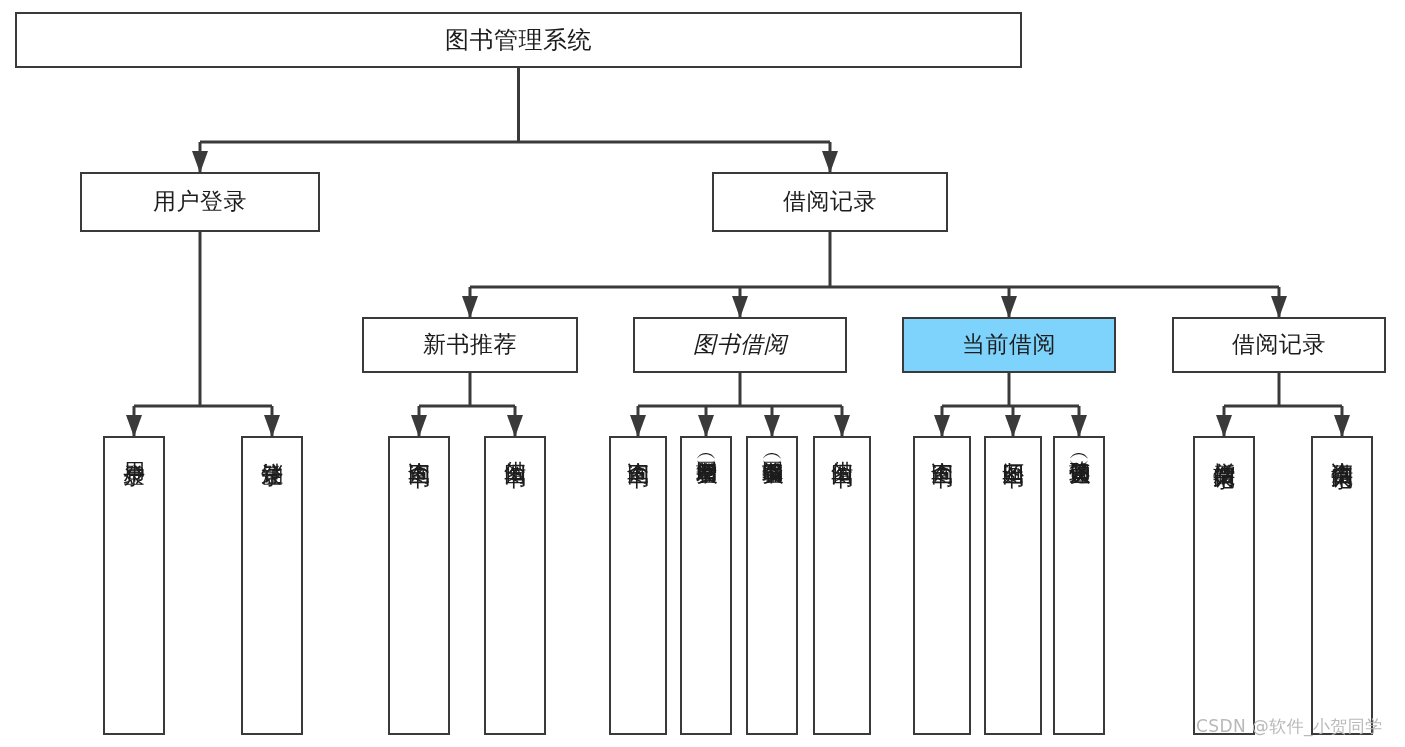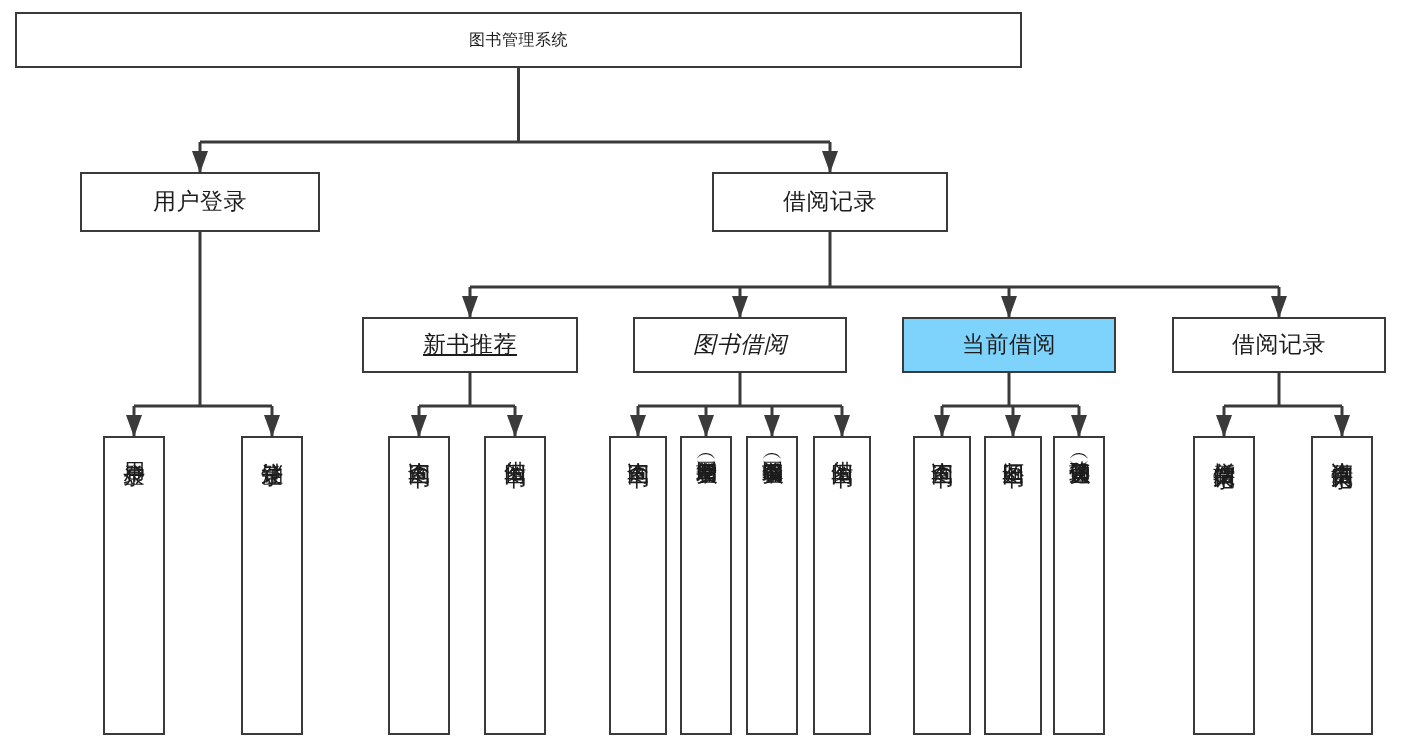--- a/index.html
+++ b/index.html
@@ -43,21 +43,21 @@
     text-align: center;
     line-height: 1.18;
     letter-spacing: 0.5px;
     color: #1c1c1c;
   }
   
   .node.horiz .label {
     writing-mode: horizontal-tb;
     font-size: 23px;
   }
-  .node.root .label { font-size: 16px; }
+  .node.root .label { font-size: 24px; }
   
   .node.vert {
     align-items: flex-start;
     justify-content: center;
     padding-top: 6px;
   }
   .node.vert .label {
     writing-mode: vertical-rl;
     text-orientation: upright;
     font-size: 22px;
@@ -139,21 +139,21 @@
   <div id="node-layer">
       <div class="node horiz root" style="left: 15px; top: 12px; width: 1007px; height: 56px; border-color: rgb(58, 58, 58); background: rgb(255, 255, 255);">
         <span class="label">图书管理系统</span>
       </div>
       <div class="node horiz" style="left: 80px; top: 172px; width: 240px; height: 60px; border-color: rgb(58, 58, 58); background: rgb(255, 255, 255);">
         <span class="label">用户登录</span>
       </div>
       <div class="node horiz" style="left: 712px; top: 172px; width: 236px; height: 60px; border-color: rgb(58, 58, 58); background: rgb(255, 255, 255);">
         <span class="label">借阅记录</span>
       </div>
-      <div class="node horiz" style="left: 362px; top: 317px; width: 216px; height: 56px; border-color: rgb(58, 58, 58); background: rgb(255, 255, 255); text-decoration: underline;">
+      <div class="node horiz" style="left: 362px; top: 317px; width: 216px; height: 56px; border-color: rgb(58, 58, 58); background: rgb(255, 255, 255);">
         <span class="label">新书推荐</span>
       </div>
       <div class="node horiz" style="left: 633px; top: 317px; width: 214px; height: 56px; border-color: rgb(58, 58, 58); background: rgb(255, 255, 255); font-style: italic;">
         <span class="label">图书借阅</span>
       </div>
       <div class="node horiz" style="left: 902px; top: 317px; width: 214px; height: 56px; border-color: rgb(58, 58, 58); background: #7dd3fc;">
         <span class="label">当前借阅</span>
       </div>
       <div class="node horiz" style="left: 1172px; top: 317px; width: 214px; height: 56px; border-color: rgb(58, 58, 58); background: rgb(255, 255, 255); justify-content: center;">
         <span class="label">借阅记录</span>
@@ -191,13 +191,14 @@
       <div class="node vert narrow" style="left: 1053px; top: 436px; width: 52px; height: 299px; border-color: rgb(58, 58, 58); background: rgb(255, 255, 255);">
         <span class="label">确认归还（管理员）</span>
       </div>
       <div class="node vert" style="left: 1193px; top: 436px; width: 62px; height: 299px; border-color: rgb(58, 58, 58); background: rgb(255, 255, 255);">
         <span class="label">新增借阅记录</span>
       </div>
       <div class="node vert" style="left: 1311px; top: 436px; width: 62px; height: 299px; border-color: rgb(58, 58, 58); background: rgb(255, 255, 255);">
         <span class="label">查询借阅记录</span>
       </div>
     </div>
+  <div class="watermark" id="watermark" style="left:1196px; top:715px;">CSDN @软件_小贺同学</div>
 </div>
 
 </body></html>

